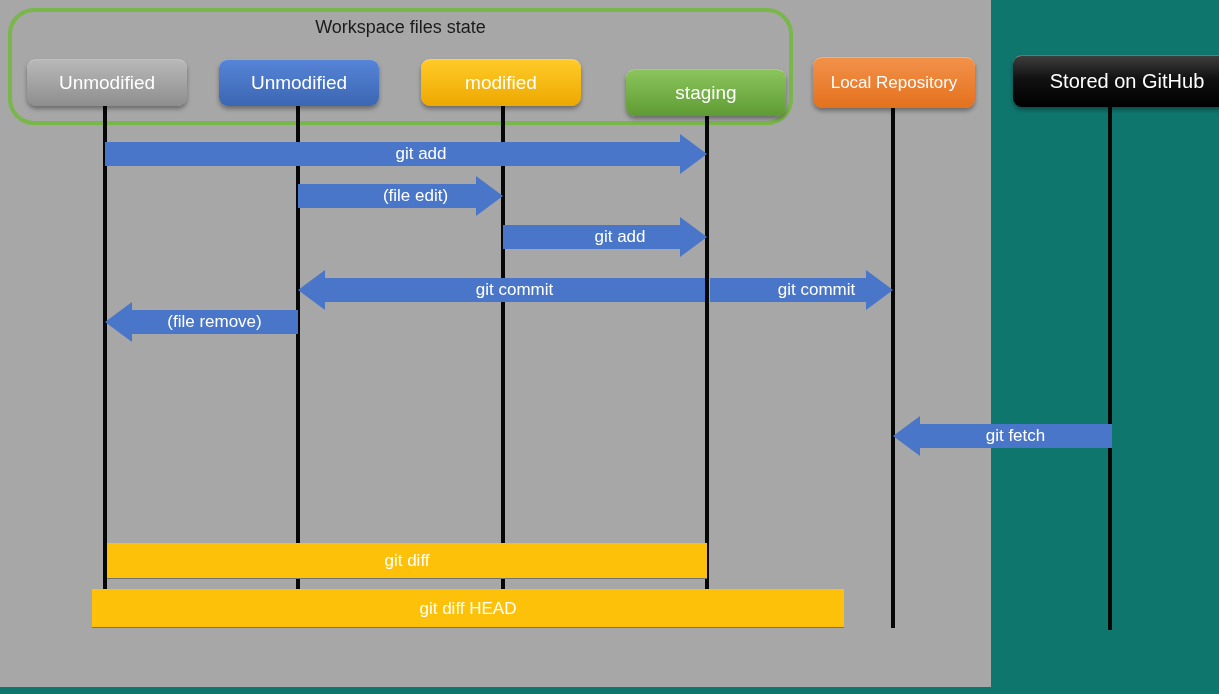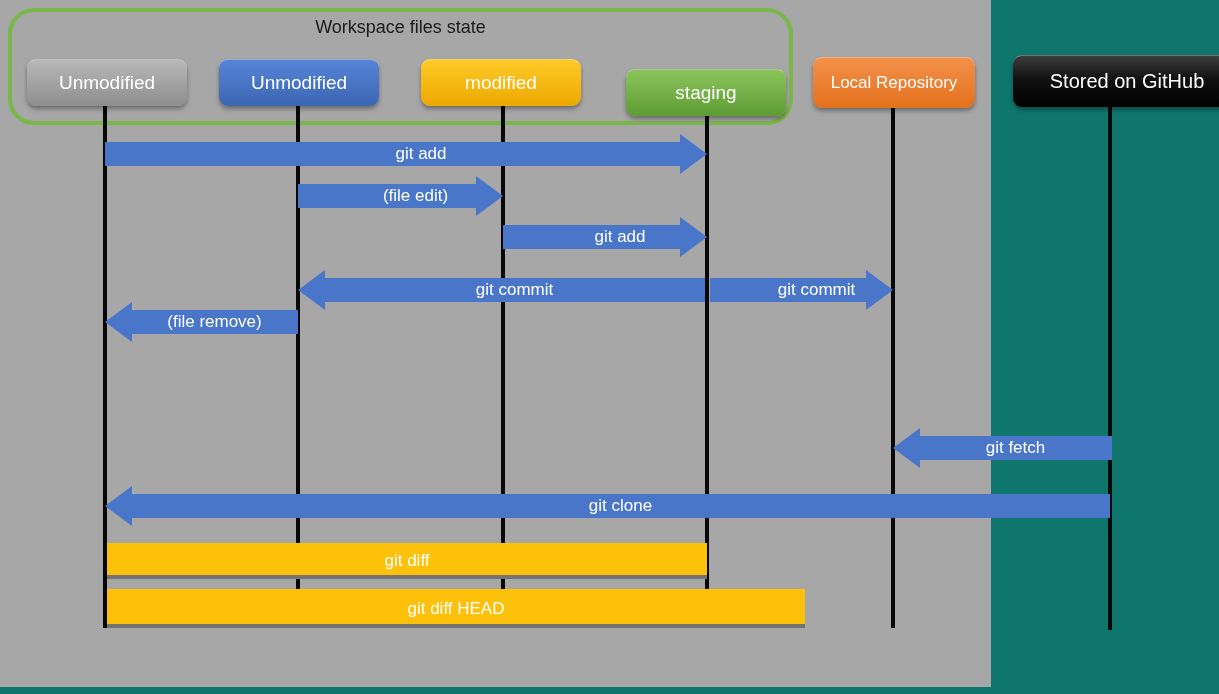--- a/index.html
+++ b/index.html
@@ -42,27 +42,27 @@
   .arrow.dir-right .lbl { left:0; right:16px;padding-left:46px; }
   .arrow.dir-left  .lbl { left:26px; right:0; }
 
   .arrow-git-add-1    { left:105px; top:134px; width:602px; }
   .arrow-file-edit    { left:298px; top:176px; width:205px; }
   .arrow-git-add-2    { left:503px; top:217px; width:204px; }
   .arrow-git-commit-l { left:298px; top:270px; width:407px; }
   .arrow-git-commit-r { left:710px; top:270px; width:183px; }
   .arrow-file-remove  { left:105px; top:302px; width:193px; }
   .arrow-git-push     { left:893px; top:365px; width:219px; }
-  .arrow-git-fetch    { left:893px; top:428px; width:219px; }
+  .arrow-git-fetch    { left:893px; top:416px; width:219px; }
   .arrow-git-clone    { left:105px; top:486px; width:1005px; }
 
   .range-bar { position:absolute; background:#fec10a; color:#ffffff; font-size:17px;
-               text-align:center; z-index:3; border-bottom:4px solid #737373; }
+               text-align:center; z-index:3; border-bottom:1px solid #737373; }
   .bar-git-diff      { left:107px; top:543px; width:600px; height:36px; line-height:36px; }
-  .bar-git-diff-head { left:107px; top:589px; width:698px; height:39px; line-height:39px; }
+  .bar-git-diff-head { left:92px; top:589px; width:752px; height:39px; line-height:39px; }
 
   .footer-label { position:absolute; left:0; top:653px; width:980px; text-align:right;
                   font-size:18px; color:#1b1b1b; z-index:5; }
 </style>
 </head>
 <body>
 
 <div class="canvas">
 
   <div class="gray-panel"></div>
@@ -105,25 +105,20 @@
   <div class="arrow dir-left arrow-file-remove">
     <div class="body"></div>
     <div class="head"></div>
     <div class="lbl">(file remove)</div>
   </div>
   <div class="arrow dir-left arrow-git-fetch">
     <div class="body"></div>
     <div class="head"></div>
     <div class="lbl">git fetch</div>
   </div>
-  <div class="arrow dir-left arrow-git-clone">
-    <div class="body"></div>
-    <div class="head"></div>
-    <div class="lbl">git clone</div>
-  </div>
 
   <div class="range-bar bar-git-diff">git diff</div>
   <div class="range-bar bar-git-diff-head">git diff HEAD</div>
 
   <div class="state-box box-untracked">Unmodified</div>
   <div class="state-box box-unmodified">Unmodified</div>
   <div class="state-box box-modified">modified</div>
   <div class="state-box box-staging">staging</div>
   <div class="state-box box-localrepo">Local Repository</div>
   <div class="state-box box-github">Stored on GitHub</div>

